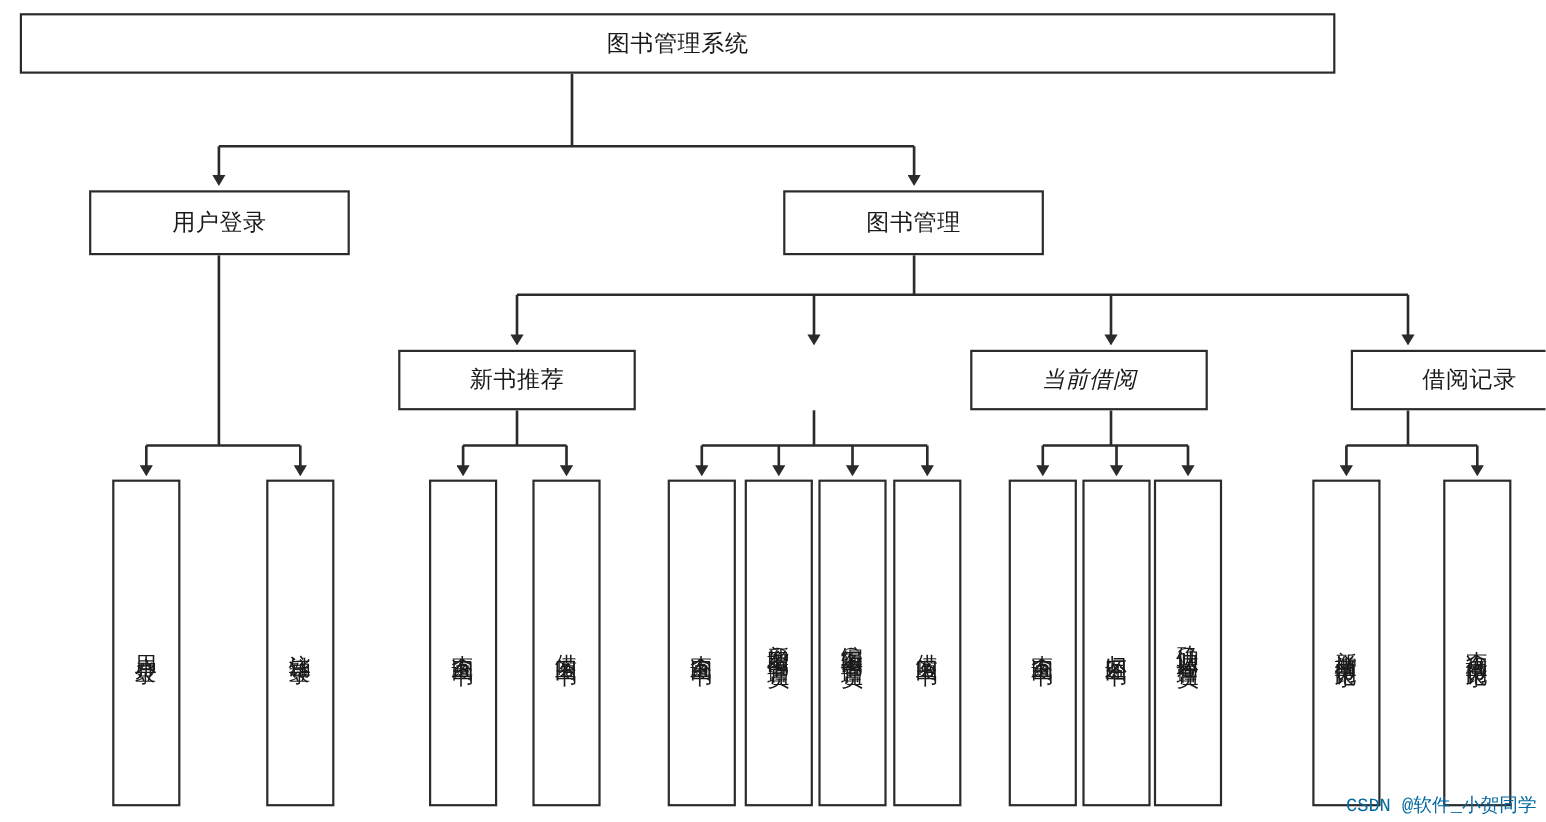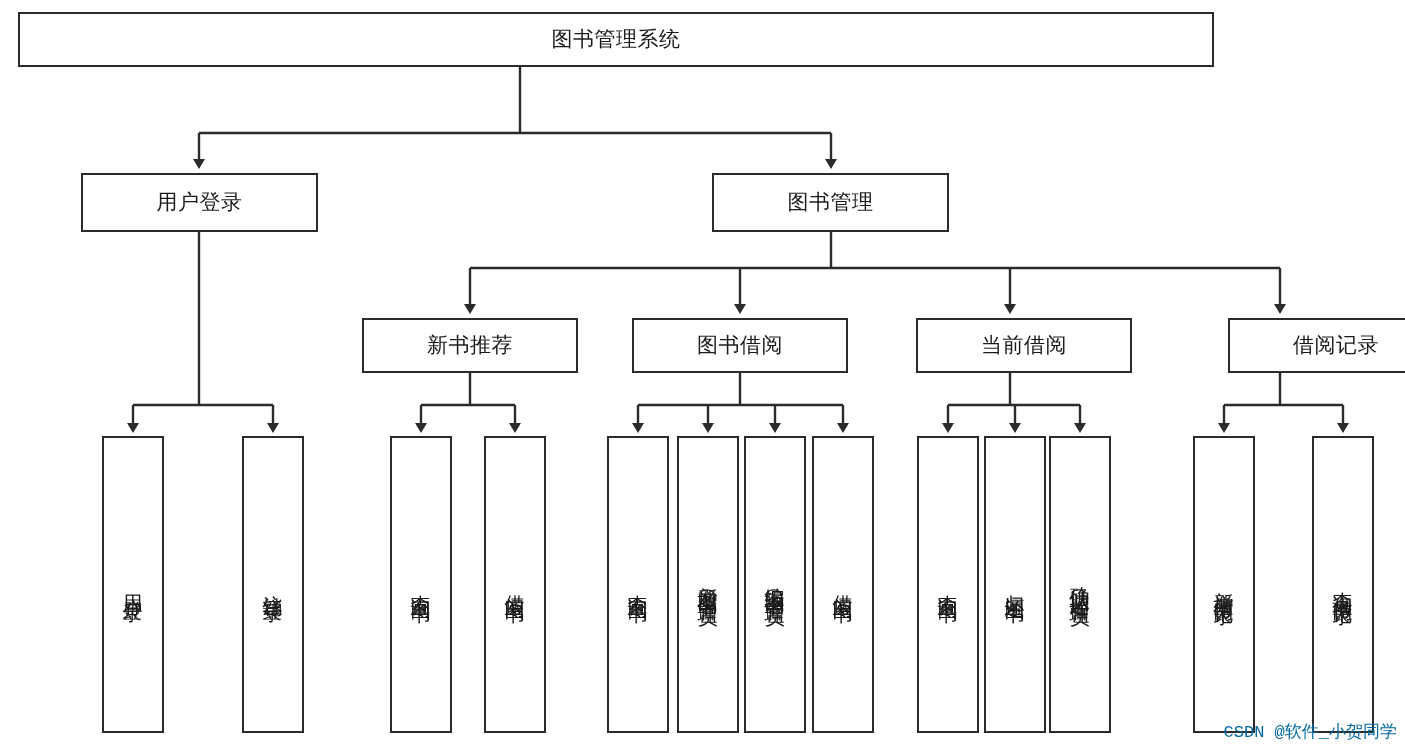--- a/index.html
+++ b/index.html
@@ -129,24 +129,21 @@
   <div class="node-box" style="left:81px; top:173px; width:237px; height:59px;">
     <span class="node-label">用户登录</span>
   </div>
   <div class="node-box" style="left:712px; top:173px; width:237px; height:59px;">
     <span class="node-label">图书管理</span>
   </div>
 
   <div class="node-box" style="left:362px; top:318px; width:216px; height:55px;">
     <span class="node-label">新书推荐</span>
   </div>
-  <div class="node-box" style="left:632px; top:318px; width:216px; height:55px;">
-    <span class="node-label">图书借阅</span>
-  </div>
-  <div class="node-box" style="left:916px; top:318px; width:216px; height:55px;">
+  <div class="node-box" style="left:882px; top:318px; width:216px; height:55px;font-style:italic;">
     <span class="node-label">当前借阅</span>
   </div>
   <div class="node-box" style="left:1228px; top:318px; width:216px; height:55px;">
     <span class="node-label">借阅记录</span>
   </div>
 
   <div class="node-box leaf" style="left:102px; top:436px; width:62px; height:297px;">
     <span class="node-label">用户登录</span>
   </div>
   <div class="node-box leaf" style="left:242px; top:436px; width:62px; height:297px;">

